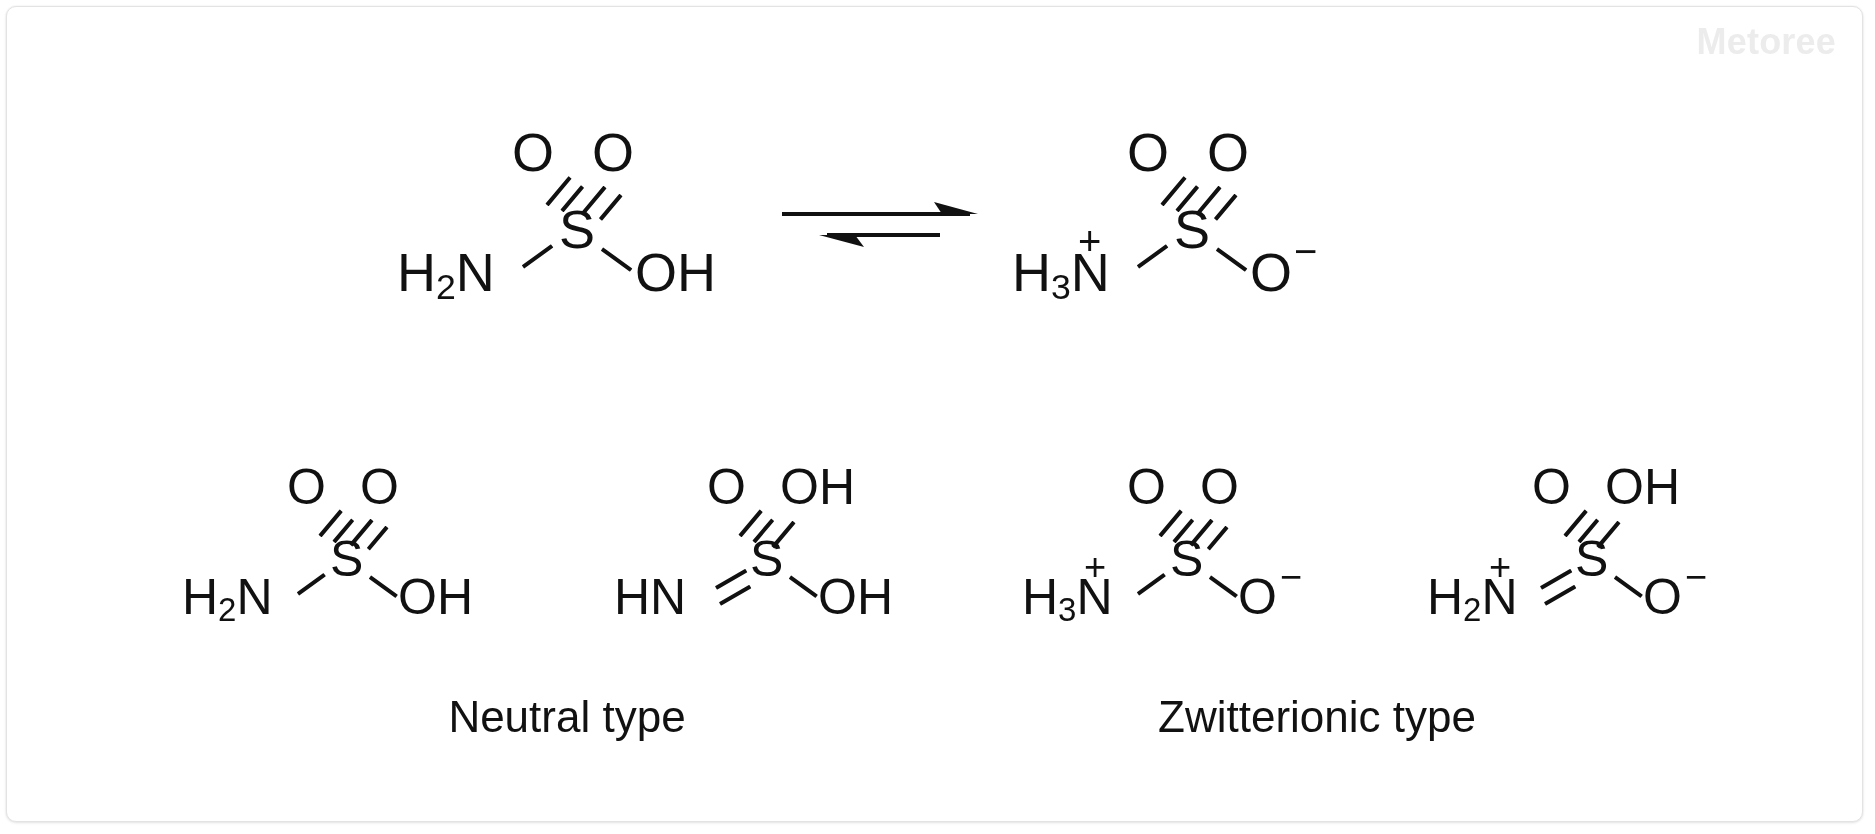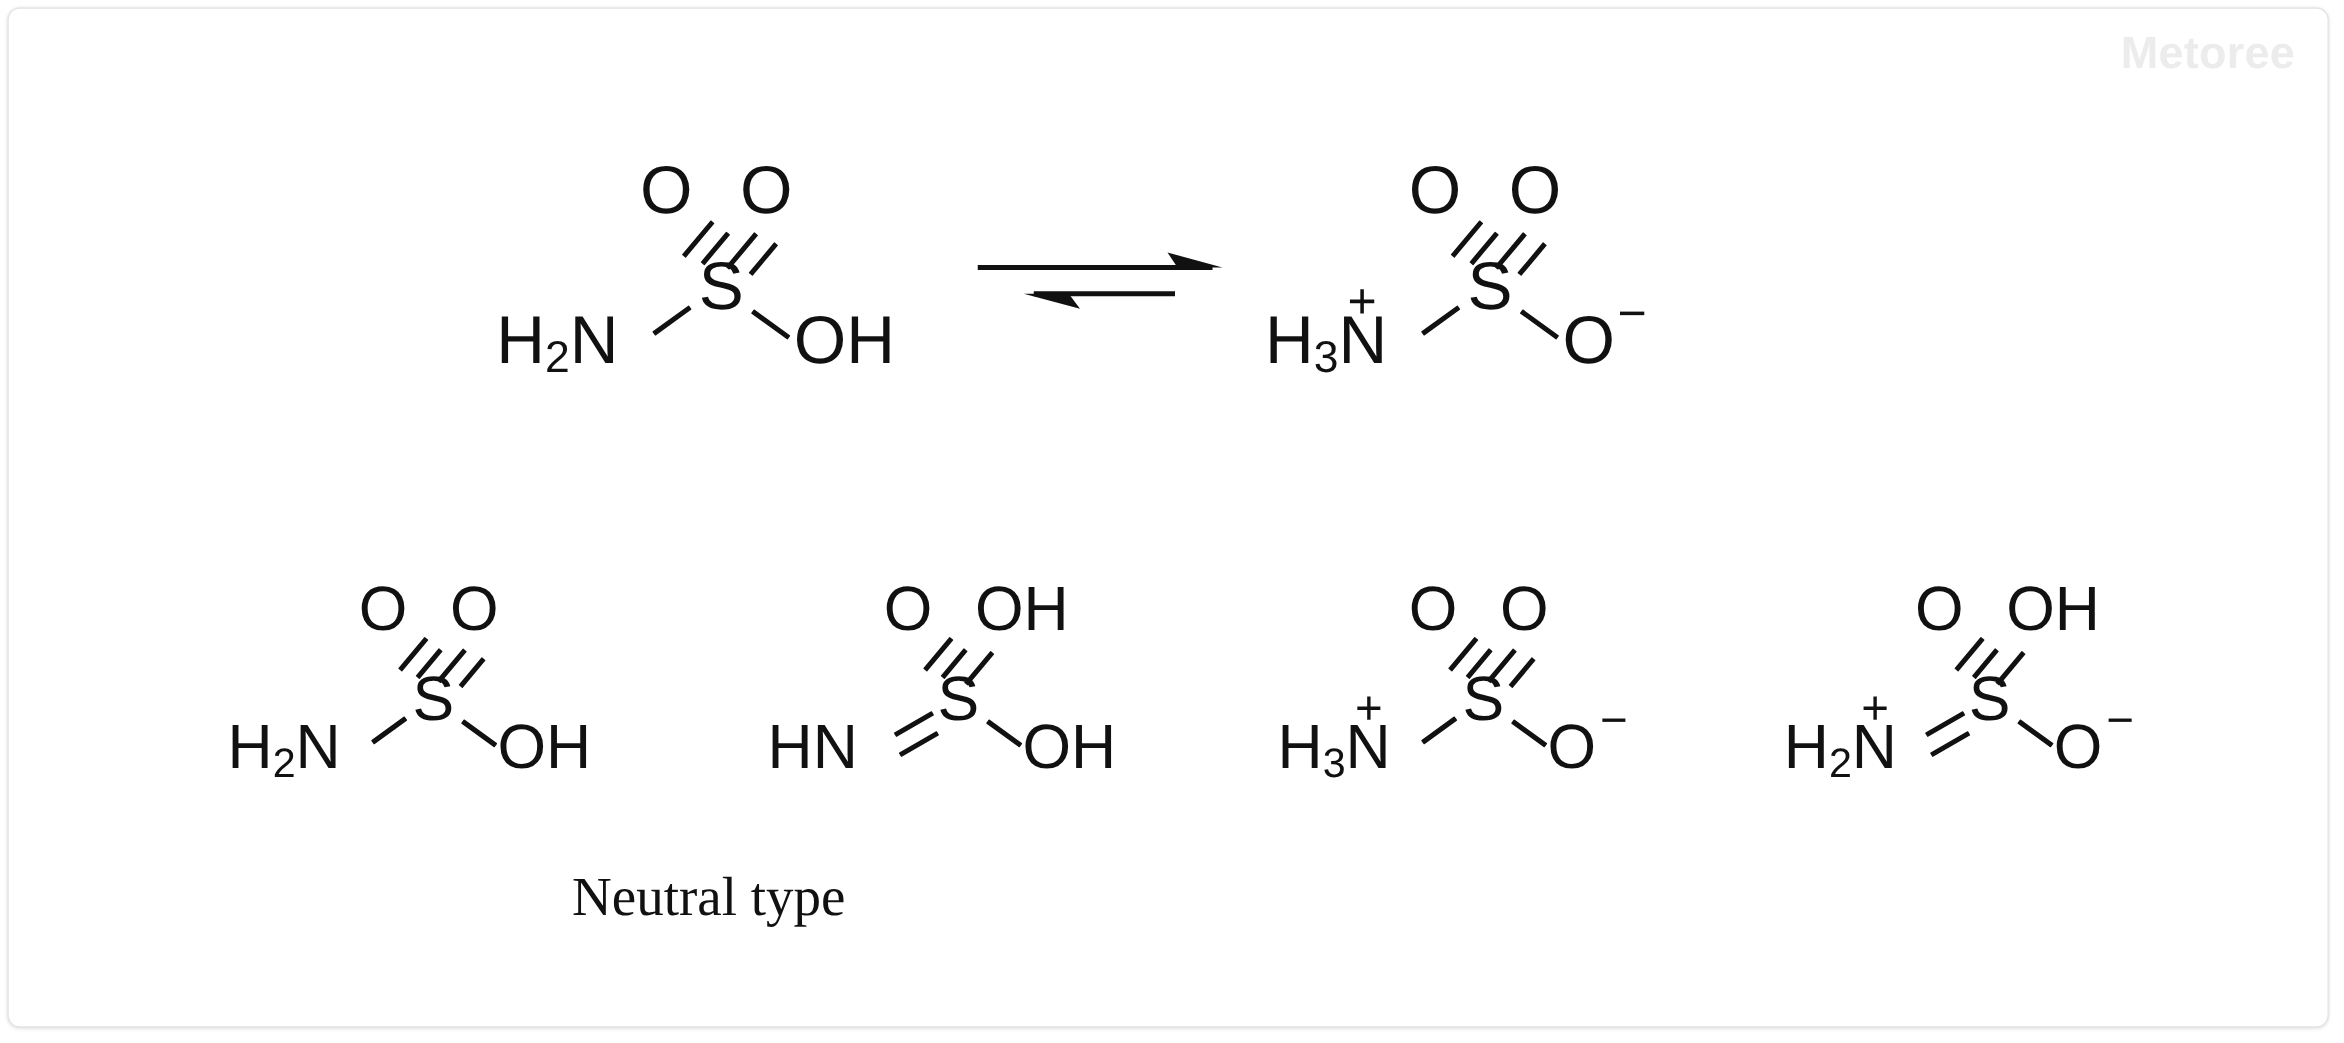--- a/index.html
+++ b/index.html
@@ -74,21 +74,21 @@
   }
 
   
   #equilibrium-arrow {
     position: absolute;
   }
 
   
   .caption {
     position: absolute;
-    font-family: Liberation Serif, serif;
+    font-family: Liberation Sans, sans-serif;
     font-size: 44px;
     color: #111111;
     white-space: nowrap;
     text-align: center;
   }
 </style>
 </head>
 <body>
 
 <div id="figure-card">
@@ -206,14 +206,15 @@
 
     <div class="bond" style="left:118px; top:72px; width:33px; height:4px; transform:rotate(-50deg);"></div>
     <div class="bond" style="left:132px; top:78px; width:29px; height:4px; transform:rotate(-50deg);"></div>
     <div class="bond" style="left:172px; top:58px; width:33px; height:4px; transform:rotate(130deg);"></div>
     <div class="bond" style="left:94px; top:124px; width:35px; height:4px; transform:rotate(-30deg);"></div>
     <div class="bond" style="left:98px; top:140px; width:35px; height:4px; transform:rotate(-30deg);"></div>
     <div class="bond" style="left:168px; top:113px; width:33px; height:4px; transform:rotate(36deg);"></div>
   </div>
 
   <div class="caption" style="left:420px; top:685px; width:280px;">Neutral type</div>
+  <div class="caption" style="left:1125px; top:685px; width:370px;">Zwitterionic type</div>
 
 </div>
 
 </body></html>

